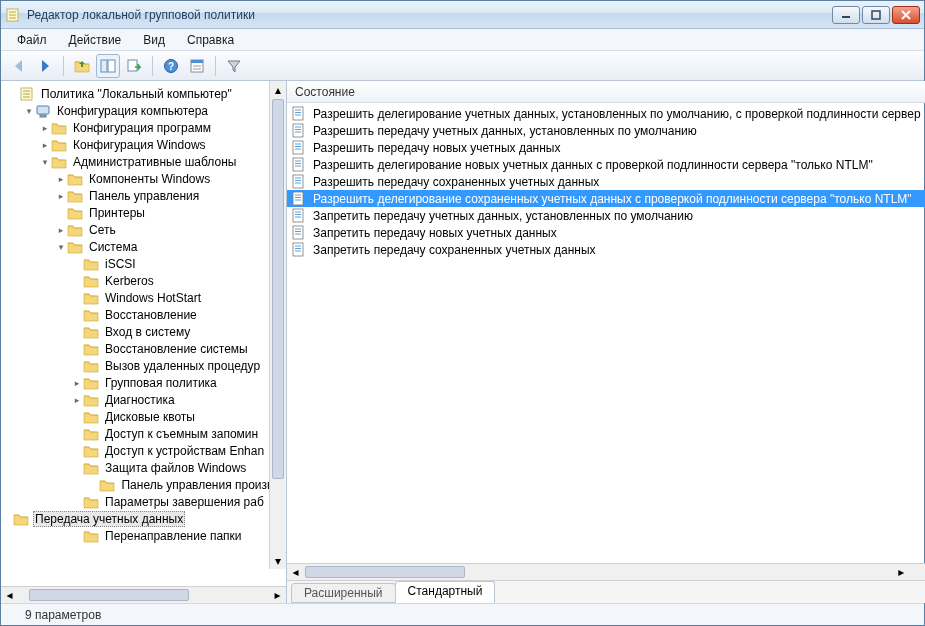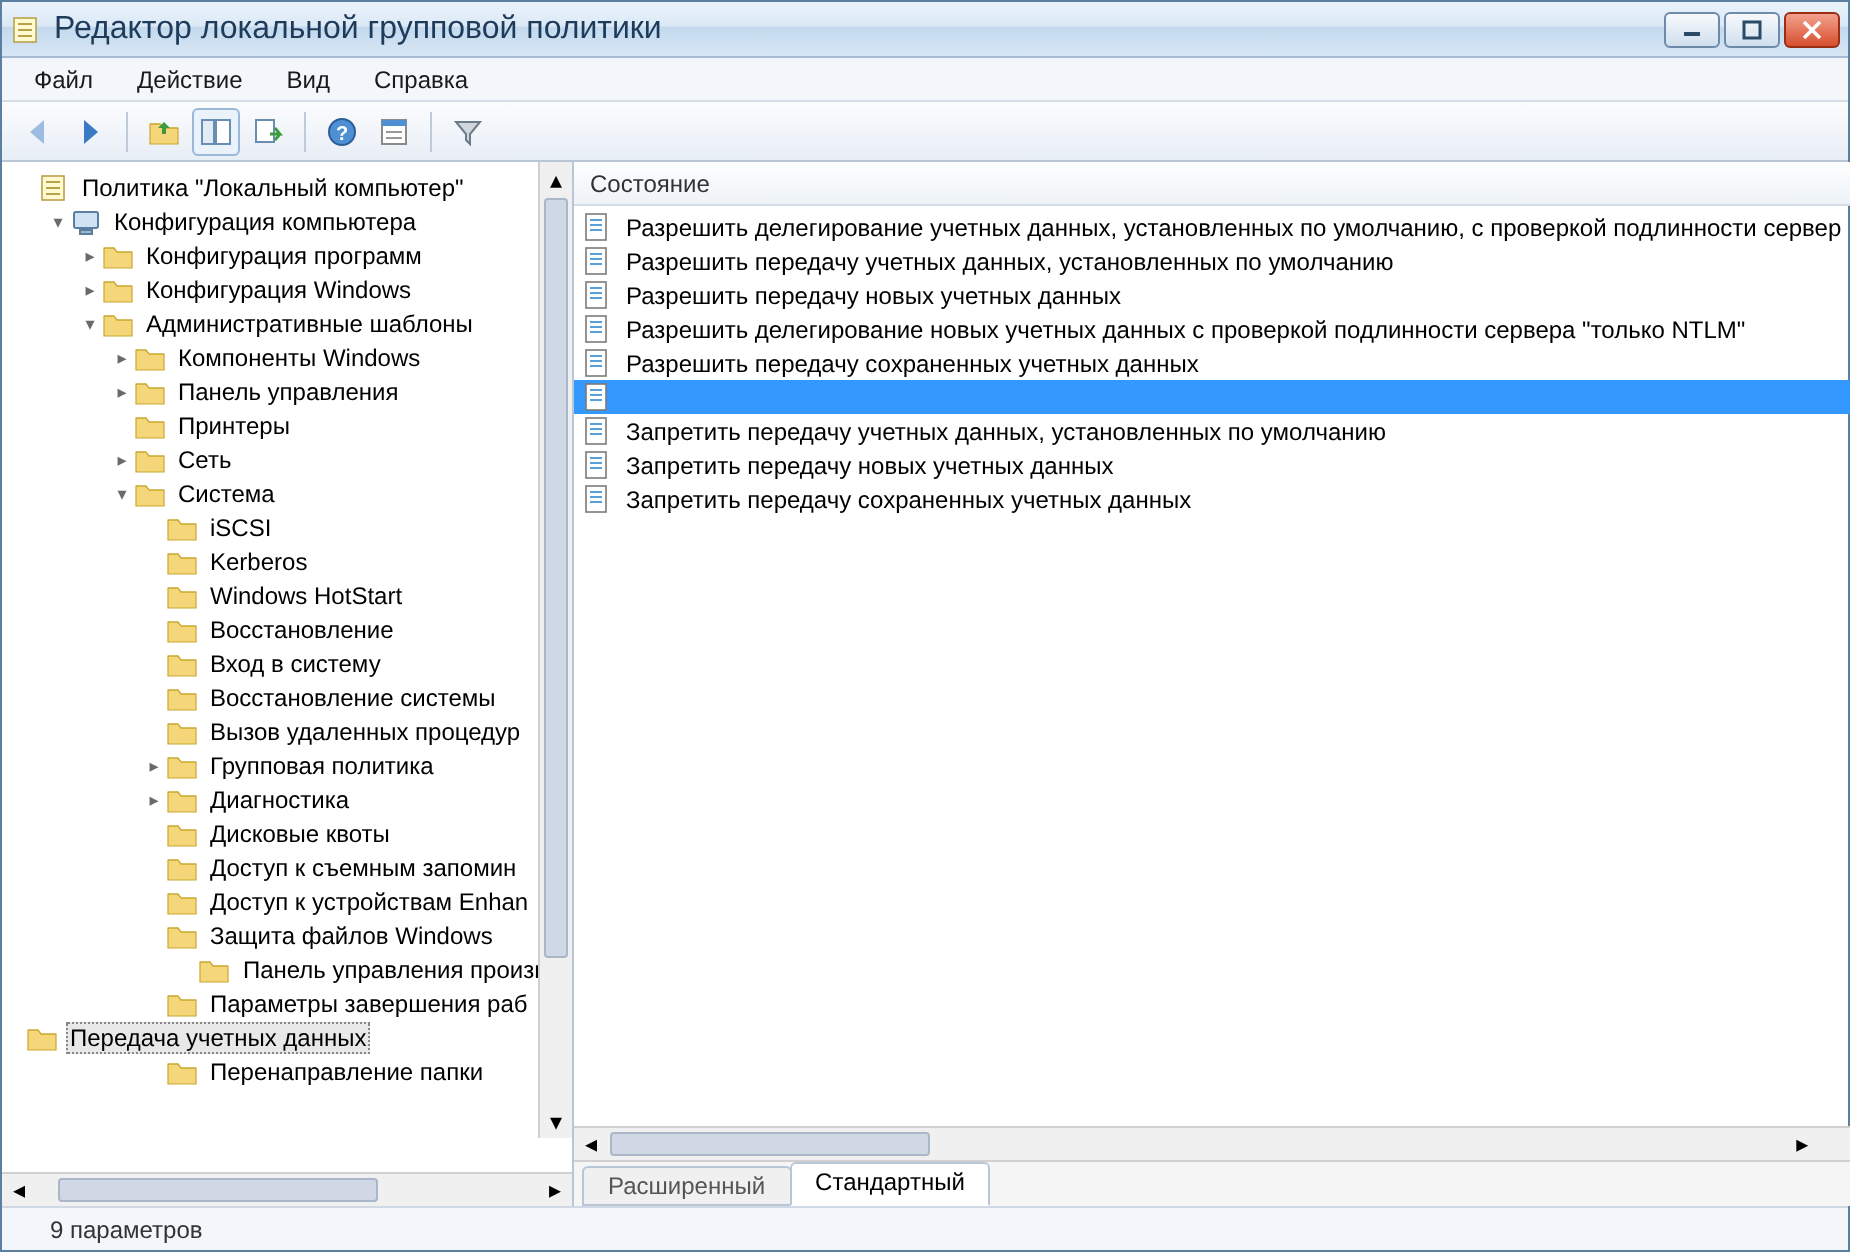--- a/index.html
+++ b/index.html
@@ -9,21 +9,21 @@
     width: 925px; height: 626px; border: 1px solid #5a7fa0; background: #fff;
     display: flex; flex-direction: column; position: relative;
   }
   .titlebar {
     height: 28px;
     background: linear-gradient(to bottom, #eaf3fb 0%, #dbe9f6 45%, #c4d9ee 46%, #d6e6f5 100%);
     border-bottom: 1px solid #a7bcd4;
     display: flex; align-items: center; padding: 0 4px;
   }
   .titlebar .app-icon { width: 16px; height: 16px; margin-right: 6px; }
-  .titlebar .title { flex: 1; color: #1e3b5a; font-size: 16px; }
+  .titlebar .title { flex: 1; color: #1e3b5a; font-size: 12px; }
   .winbtns { display: flex; gap: 2px; }
   .winbtn {
     width: 28px; height: 18px; border: 1px solid #6d8aa8; border-radius: 3px;
     background: linear-gradient(to bottom, #f6f9fc, #d0dfed);
     display: flex; align-items: center; justify-content: center;
   }
   .winbtn.close { background: linear-gradient(to bottom, #f3a18d, #d64f2e); border-color: #9b2f16; }
   .winbtn svg { display: block; }
   .menubar {
     height: 22px; background: #f3f6fa; display: flex; align-items: center;
@@ -556,20 +556,21 @@
                 </svg>
               </span>
               <span class="ltext">Разрешить передачу сохраненных учетных данных</span>
             </div>
             <div class="list-row selected">
               <span class="licon">
                 <svg width="16" height="16">
                   <use href="#policydoc16"></use>
                 </svg>
               </span>
+              <span class="ltext">Разрешить делегирование сохраненных учетных данных с проверкой подлинности сервера "только NTLM"</span>
             </div>
             <div class="list-row">
               <span class="licon">
                 <svg width="16" height="16">
                   <use href="#policydoc16"></use>
                 </svg>
               </span>
               <span class="ltext">Запретить передачу учетных данных, установленных по умолчанию</span>
             </div>
             <div class="list-row">

